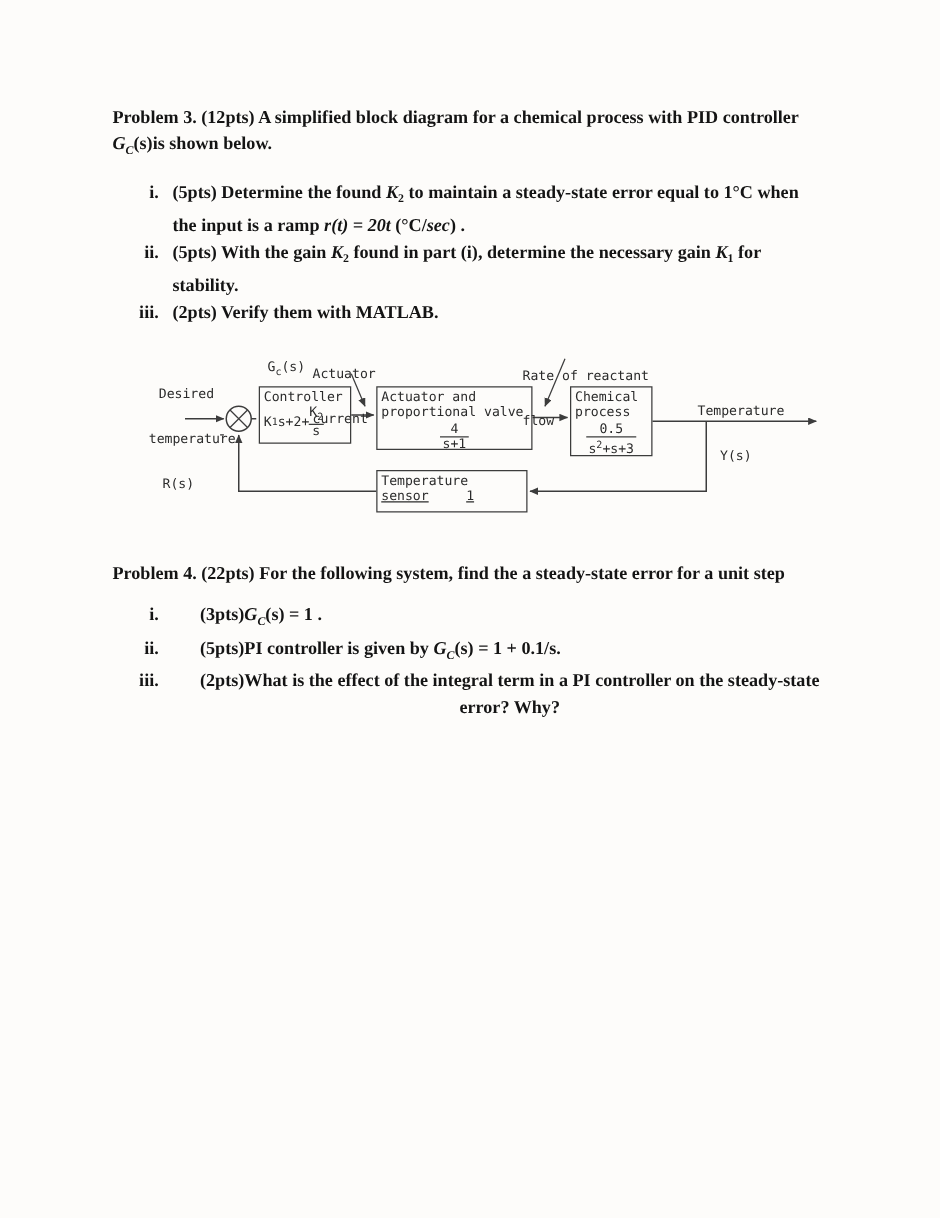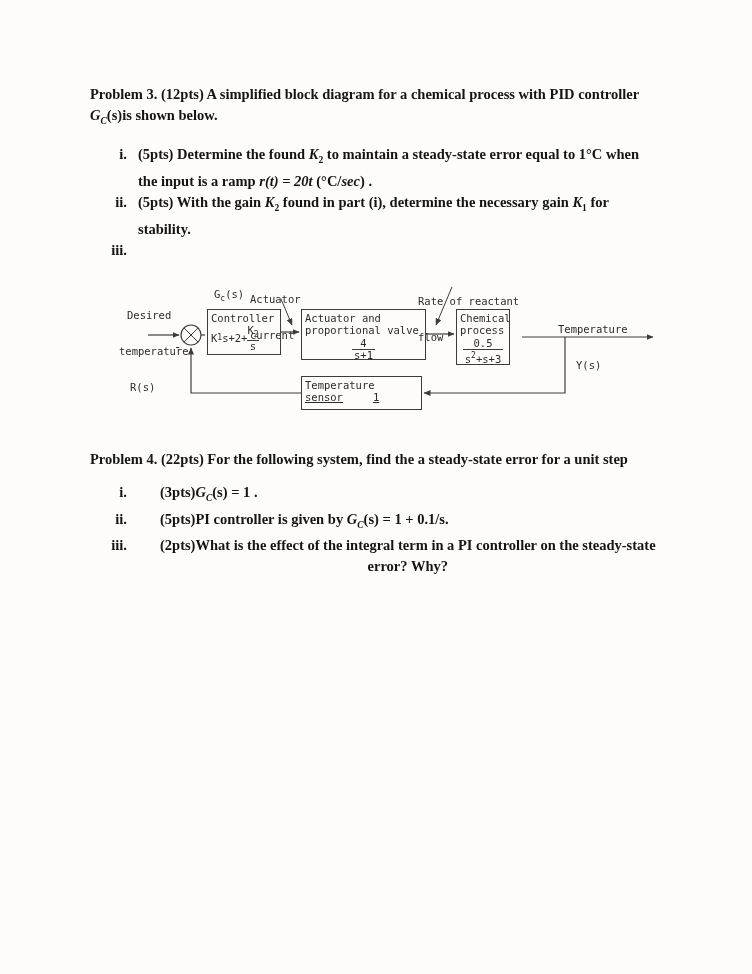--- a/index.html
+++ b/index.html
@@ -65,20 +65,23 @@
     </div>
     <div class="li">
       <span class="marker">ii.</span>
       <div class="content">
         <div class="doc-line"><span>(5pts) With the gain </span><span class="mi">K</span><sub>2</sub><span> found in part (i), determine the necessary gain </span><span class="mi">K</span><sub>1</sub><span> for</span></div>
         <div class="doc-line">stability.</div>
       </div>
     </div>
     <div class="li">
       <span class="marker">iii.</span>
+      <div class="content">
+        <div class="doc-line">(2pts) Verify them with MATLAB.</div>
+      </div>
     </div>
   </div>
 
   <div class="diagram">
     <svg width="752" height="150" viewBox="0 0 752 150">
       <defs>
         <marker id="arr" markerWidth="9" markerHeight="8" refX="6.5" refY="3" orient="auto" markerUnits="userSpaceOnUse">
           <path d="M0,0 L7,3 L0,6 z" fill="#3c3c3c"></path>
         </marker>
       </defs>
@@ -135,21 +138,21 @@
 
     <div class="blk" style="left:301px; top:40px; width:125px; height:51px;">
       <div class="row">Actuator and</div>
       <div class="row">proportional valve</div>
       <span class="frac centered">
           <span class="num">4</span>
           <span class="den">s+1</span>
         </span>
     </div>
 
-    <div class="blk" style="left:456px; top:40px; width:54px; height:56px;">
+    <div class="blk" style="left:456px; top:40px; width:66px; height:56px;">
       <div class="row">Chemical</div>
       <div class="row">process</div>
       <span class="frac centered">
           <span class="num">0.5</span>
           <span class="den"><span>s</span><sup>2</sup><span>+s+3</span></span>
         </span>
     </div>
 
     <div class="blk" style="left:301px; top:107px; width:121px; height:34px;">
       <div class="row">Temperature</div>

